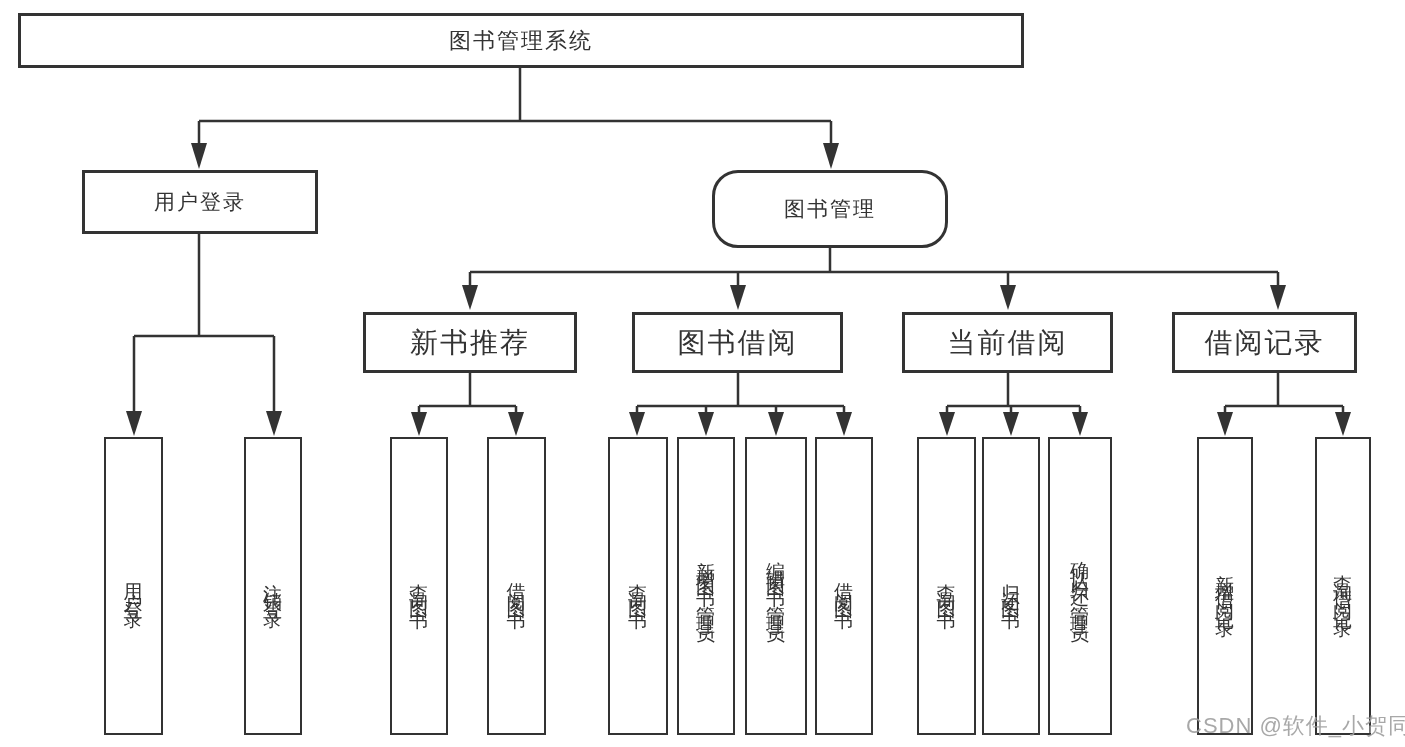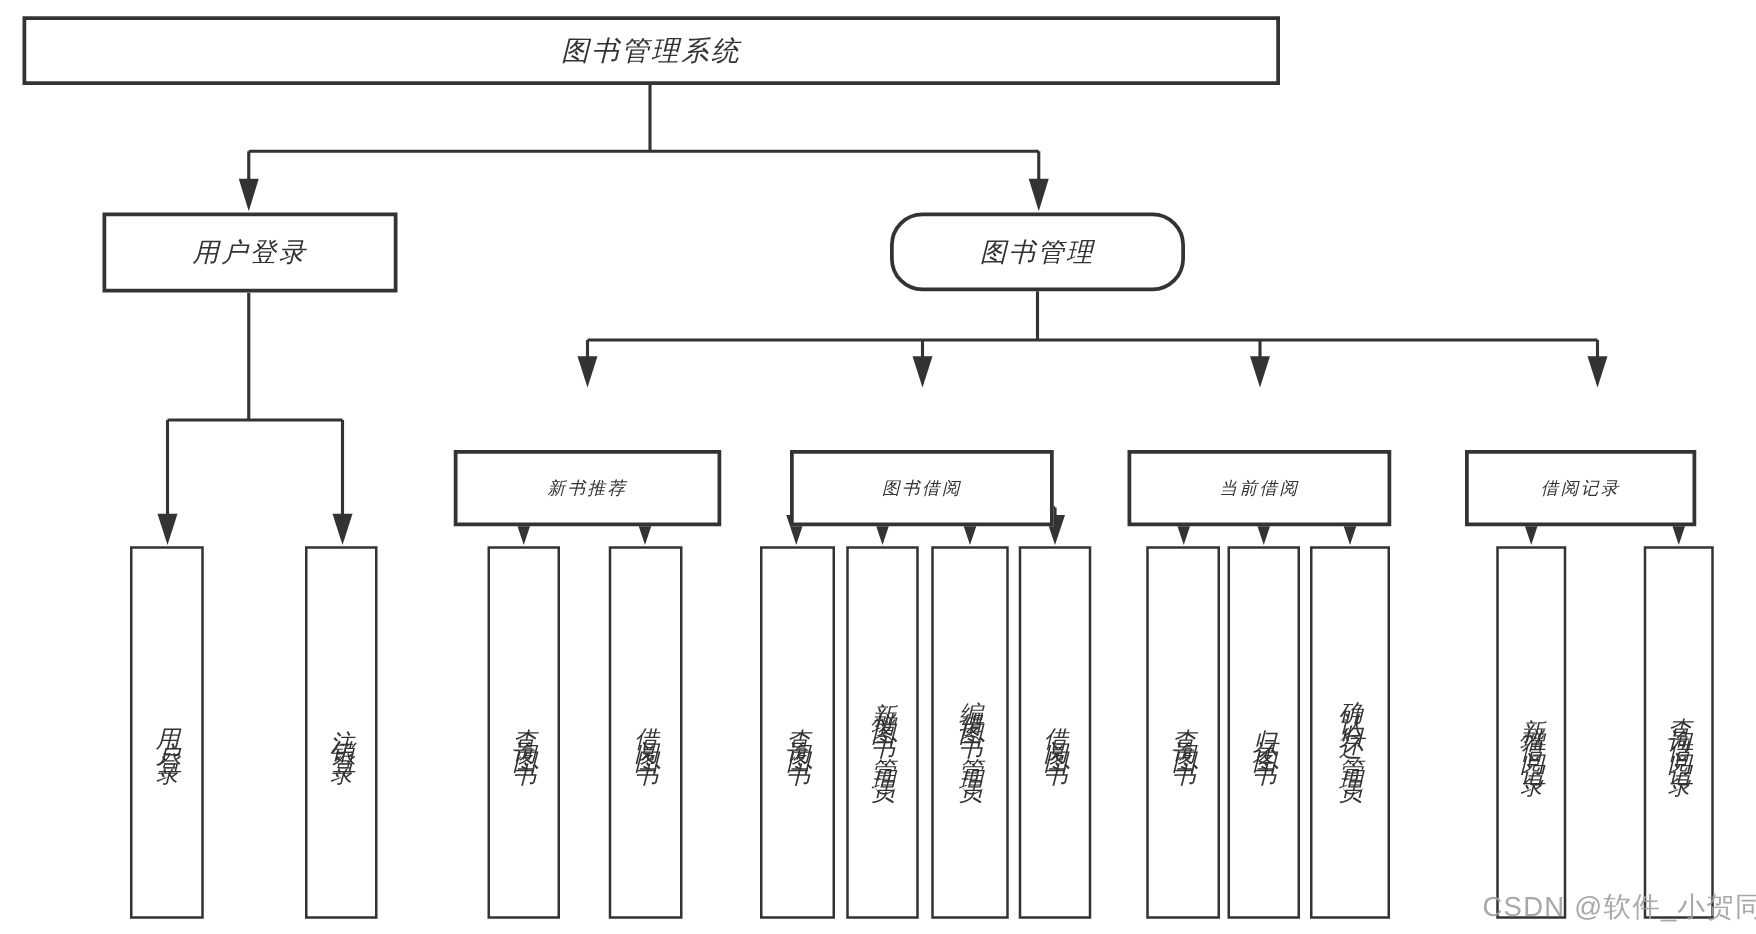--- a/index.html
+++ b/index.html
@@ -25,34 +25,32 @@
   }
   .node {
     position: absolute;
     box-sizing: border-box;
     background: #ffffff;
     border: 3px solid #333333;
     display: flex;
     align-items: center;
     justify-content: center;
     text-align: center;
-    font-style: italic;
   }
   .node-root {
     font-size: 22px;
     letter-spacing: 2px;
   }
   .node-l2 {
     font-size: 21px;
     letter-spacing: 2px;
   }
   .node-l3 {
-    font-size: 14px;
+    font-size: 28px;
     letter-spacing: 2px;
-    margin-top: 48px;
   }
   .node-leaf {
     border-width: 2.5px;
   }
   .vtext {
     writing-mode: vertical-rl;
     text-orientation: mixed;
     font-size: 19px;
     letter-spacing: 9px;
     line-height: 1;
@@ -121,21 +119,21 @@
     </g>
   </svg>
 
   <div class="node node-root" style="left:18px; top:13px; width:1006px; height:55px;">
     <span>图书管理系统</span>
   </div>
 
   <div class="node node-l2" style="left:82px; top:170px; width:236px; height:64px;">
     <span>用户登录</span>
   </div>
-  <div class="node node-l2" style="left:712px; top:170px; width:236px; height:63px;border-radius:26px;">
+  <div class="node node-l2" style="left:712px; top:170px; width:236px; height:78px;border-radius:26px;">
     <span>图书管理</span>
   </div>
 
   <div class="node node-l3" style="left:363px; top:312px; width:214px; height:61px;">
     <span>新书推荐</span>
   </div>
   <div class="node node-l3" style="left:632px; top:312px; width:211px; height:61px;">
     <span>图书借阅</span>
   </div>
   <div class="node node-l3" style="left:902px; top:312px; width:211px; height:61px;">

